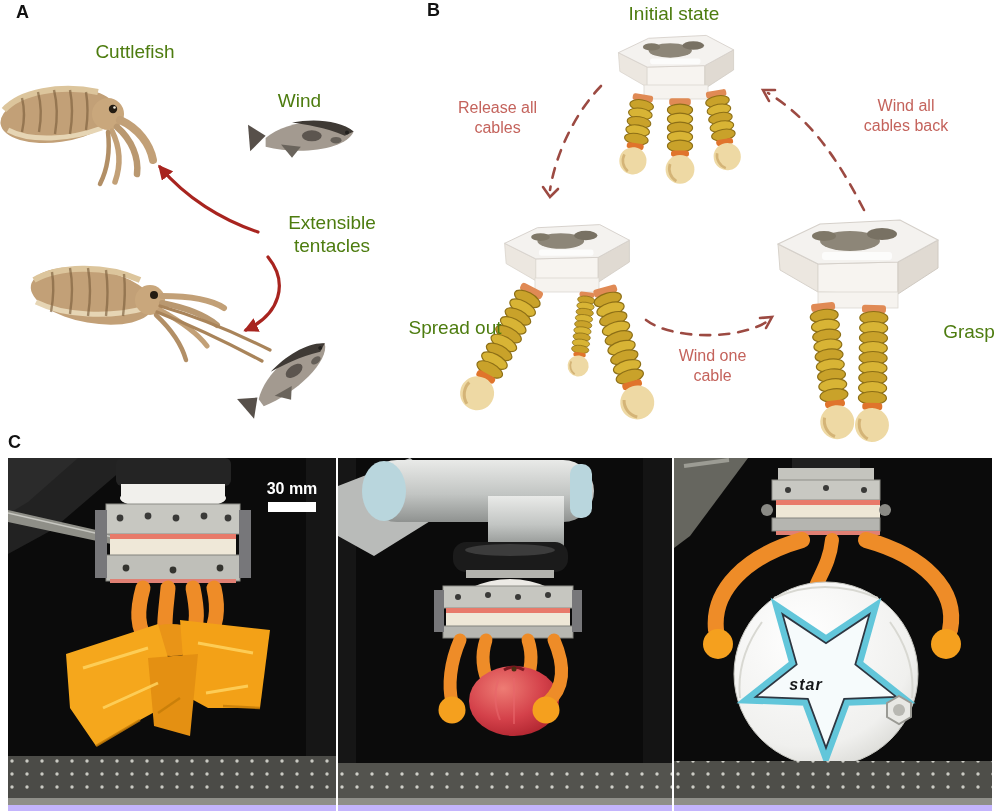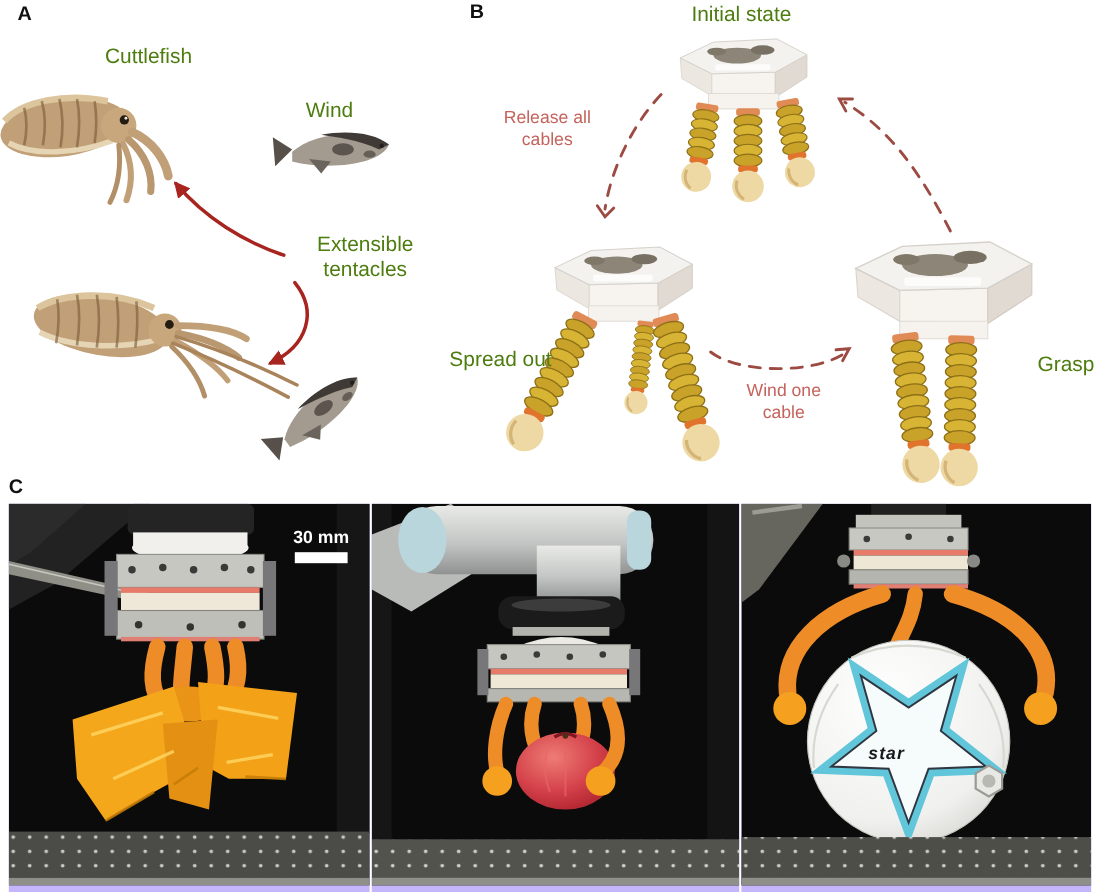--- a/index.html
+++ b/index.html
@@ -169,20 +169,22 @@
   <div class="plabel" style="left:16px;top:2px;">A</div>
   <div class="caption" style="left:65px;top:40px;width:140px;">Cuttlefish</div>
   <div class="caption" style="left:252px;top:89px;width:95px;">Wind</div>
   <div class="caption" style="left:262px;top:211px;width:140px;">Extensible
 tentacles</div>
 
   <div class="plabel" style="left:427px;top:0px;">B</div>
   <div class="caption" style="left:594px;top:2px;width:160px;">Initial state</div>
   <div class="red-ann" style="left:430px;top:98px;width:135px;">Release all
 cables</div>
+  <div class="red-ann" style="left:836px;top:96px;width:140px;">Wind all
+cables back</div>
   <div class="caption" style="left:395px;top:316px;width:120px;">Spread out</div>
   <div class="red-ann" style="left:650px;top:346px;width:125px;">Wind one
 cable</div>
   <div class="caption" style="left:934px;top:320px;width:70px;">Grasp</div>
 
   <div class="plabel" style="left:8px;top:432px;">C</div>
 
   <div class="photo" style="left:8px;width:328px;">
     <svg width="328" height="347" viewBox="0 0 328 347">
       <defs>

